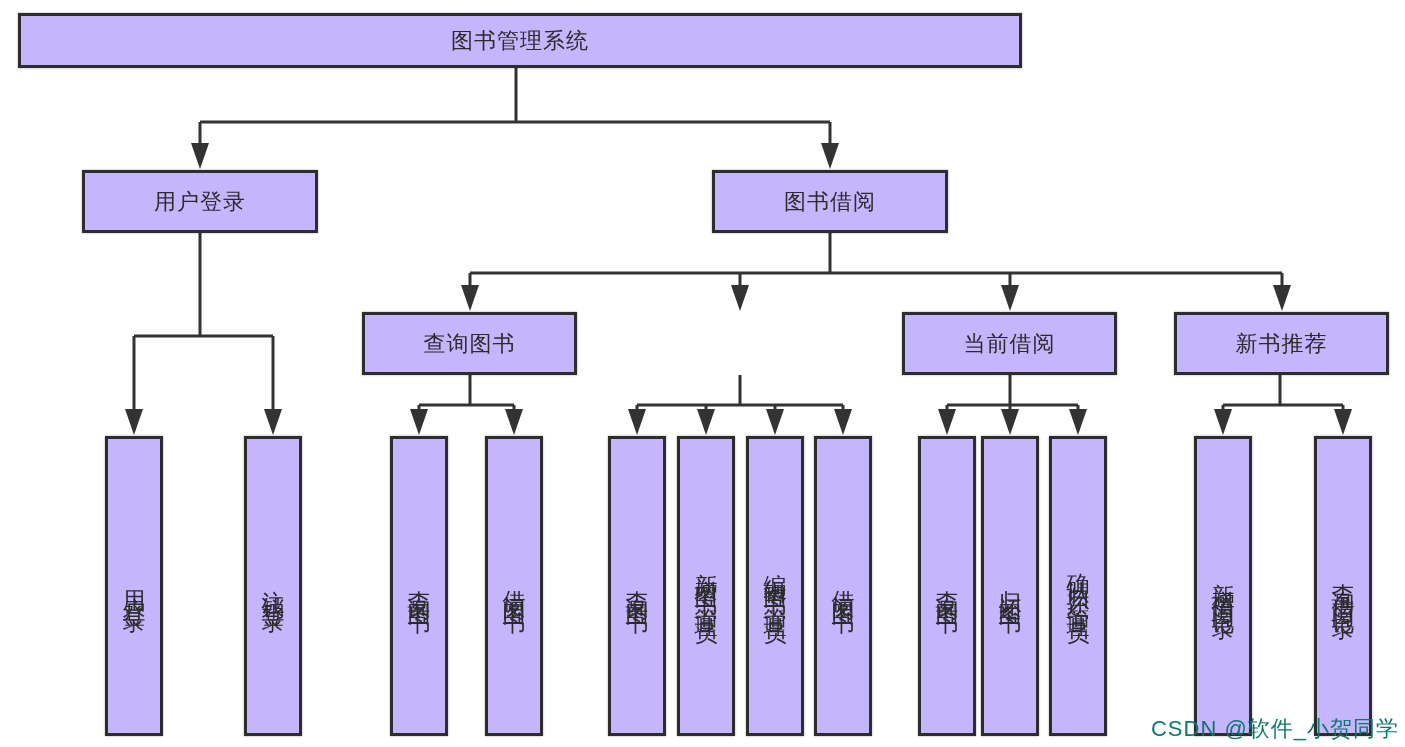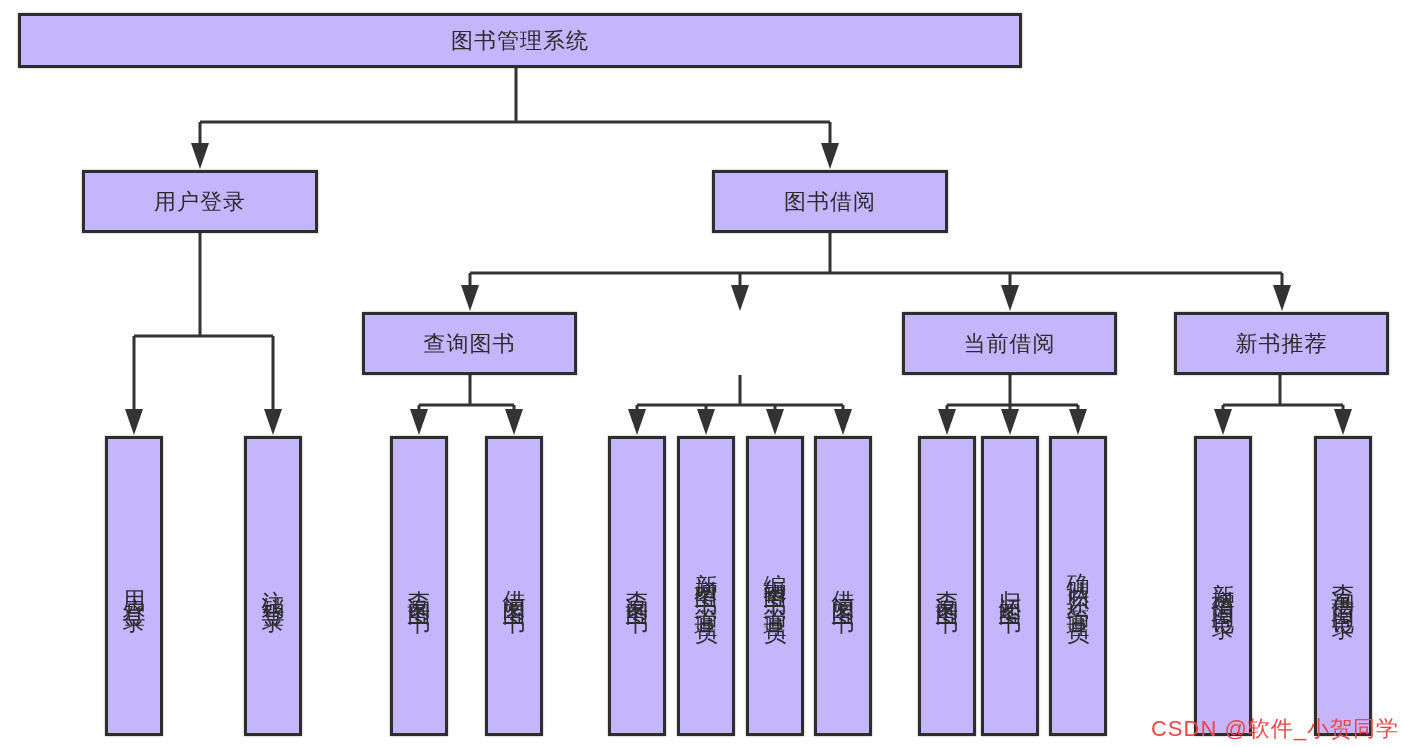--- a/index.html
+++ b/index.html
@@ -16,21 +16,21 @@
   }
   .root{left:18px;top:13px;width:1004px;height:55px;}
   .lvl2{top:170px;width:236px;height:63px;}
   .lvl3{top:312px;width:215px;height:63px;}
   .leaf{top:436px;width:58px;height:300px;}
   .leaf span{
     writing-mode:vertical-rl;text-orientation:mixed;
     font-size:23px;letter-spacing:7px;line-height:1;white-space:nowrap;
   }
   .watermark{
-    position:absolute;right:6px;top:714px;font-size:22px;color:#ef4444;
+    position:absolute;right:6px;top:714px;font-size:22px;color:#0f766e;
     letter-spacing:1px;white-space:nowrap;
   }
   .cline{stroke:#333333;stroke-width:3;fill:none;}
   .ahead{fill:#333333;stroke:none;}
 </style>
 </head>
 <body>
 
 <div id="stage">
 

